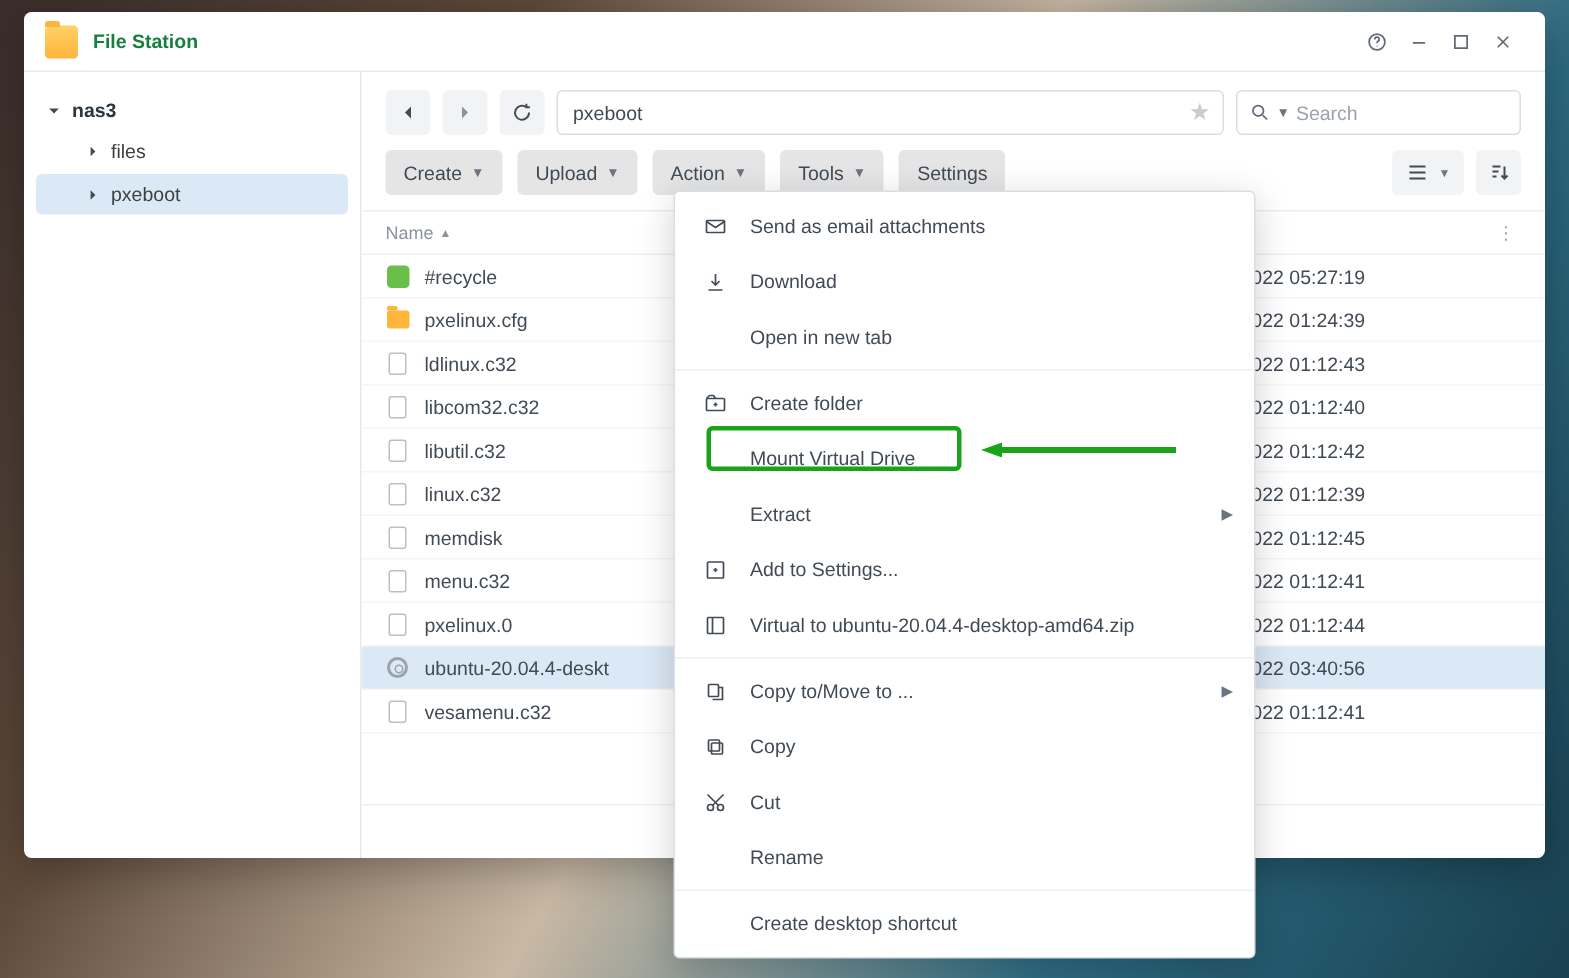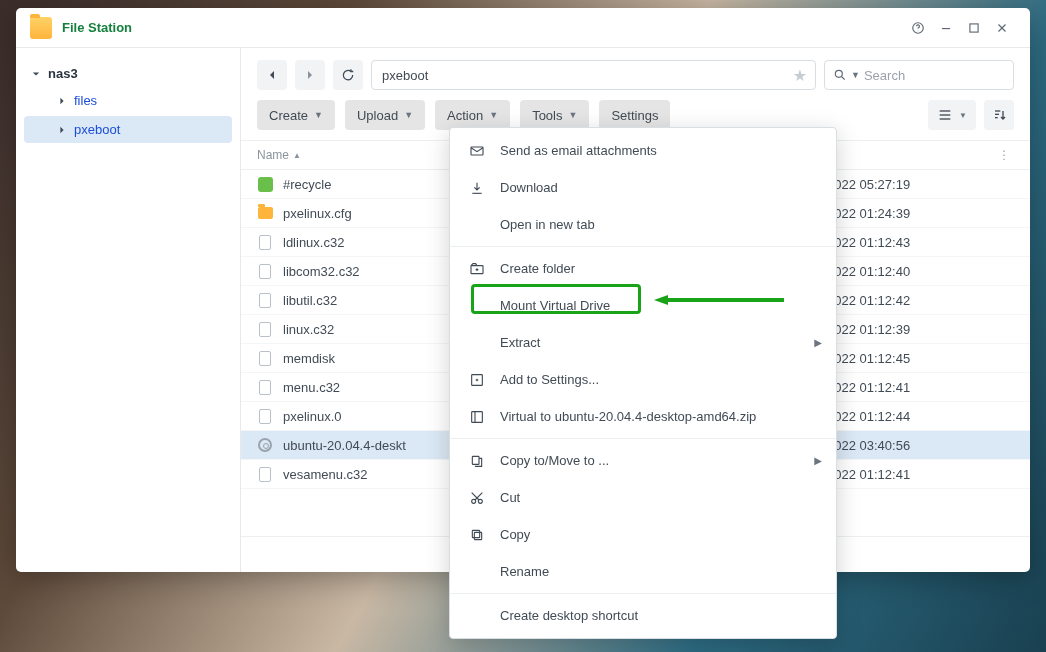--- a/index.html
+++ b/index.html
@@ -18,21 +18,21 @@
   .title-icon:before{content:"";position:absolute;top:-3px;left:0;width:10px;height:4px;background:#ffb43c;border-radius:2px 2px 0 0;}
   .titlebar .title { font-weight:bold; color:#15803d;}
   .tb-spacer{flex:1;}
   .tb-btn{width:28px;height:28px;display:flex;align-items:center;justify-content:center;color:#606a76;border-radius:3px;}
   .tb-btn svg{width:14px;height:14px;stroke:#606a76;fill:none;stroke-width:2;}
   .body{flex:1;display:flex;min-height:0;}
   .sidebar{width:225px;border-right:1px solid #e8e8e8;padding:14px 8px;}
   .tree-root{display:flex;align-items:center;font-weight:bold;padding:4px 6px;color:#2b3440;}
   .caret{width:12px;height:12px;margin-right:6px;display:inline-flex;align-items:center;justify-content:center;}
   .caret svg{width:8px;height:8px;fill:#414b55;}
-  .tree-item{display:flex;align-items:center;padding:6px 6px 6px 32px;color:#1d4ed8;border-radius:4px;margin:2px 0;}
+  .tree-item{display:flex;align-items:center;padding:6px 6px 6px 32px;color:#404040;border-radius:4px;margin:2px 0;}
   .tree-item .caret{margin-right:6px;}
   .tree-item.selected{background:#dbe8f5;}
   .main{flex:1;display:flex;flex-direction:column;min-width:0;}
   .toolbar1{display:flex;align-items:center;gap:8px;padding:12px 16px 6px;}
   .navbtn{width:30px;height:30px;background:#f1f3f5;border-radius:4px;display:flex;align-items:center;justify-content:center;}
   .navbtn svg{width:10px;height:10px;fill:#8a949e;}
   .navbtn.enabled svg{fill:#414b55;}
   .pathbar{flex:1;height:30px;border:1px solid #d9dee3;border-radius:4px;display:flex;align-items:center;padding:0 10px;color:#414b55;position:relative;}
   .pathbar .star{position:absolute;right:8px;color:#c5ccd3;font-size:16px;}
   .searchbar{width:190px;height:30px;border:1px solid #d9dee3;border-radius:4px;display:flex;align-items:center;padding:0 8px;color:#8a949e;gap:4px;}
@@ -388,35 +388,35 @@
           <rect x="5" y="5" width="10" height="12" rx="1"></rect>
           <path d="M15 8h4v12h-10"></path>
         </svg>
       </span>
       <span>Copy to/Move to ...</span>
       <span class="sub">▶</span>
     </div>
     <div class="mi">
       <span class="mic">
         <svg viewBox="0 0 24 24">
+          <rect x="8" y="8" width="11" height="11" rx="1"></rect>
+          <rect x="5" y="5" width="11" height="11" rx="1"></rect>
+        </svg>
+      </span>
+      <span>Copy</span>
+    </div>
+    <div class="mi">
+      <span class="mic">
+        <svg viewBox="0 0 24 24">
           <circle cx="7" cy="17" r="3"></circle>
           <circle cx="17" cy="17" r="3"></circle>
           <path d="M9 15 L20 4 M15 15 L4 4"></path>
         </svg>
       </span>
       <span>Cut</span>
-    </div>
-    <div class="mi">
-      <span class="mic">
-        <svg viewBox="0 0 24 24">
-          <rect x="8" y="8" width="11" height="11" rx="1"></rect>
-          <rect x="5" y="5" width="11" height="11" rx="1"></rect>
-        </svg>
-      </span>
-      <span>Copy</span>
     </div>
     <div class="mi noicon">
       <span class="mic"></span>
       <span>Rename</span>
     </div>
     <div class="msep"></div>
     <div class="mi noicon">
       <span class="mic"></span>
       <span>Create desktop shortcut</span>
     </div>

